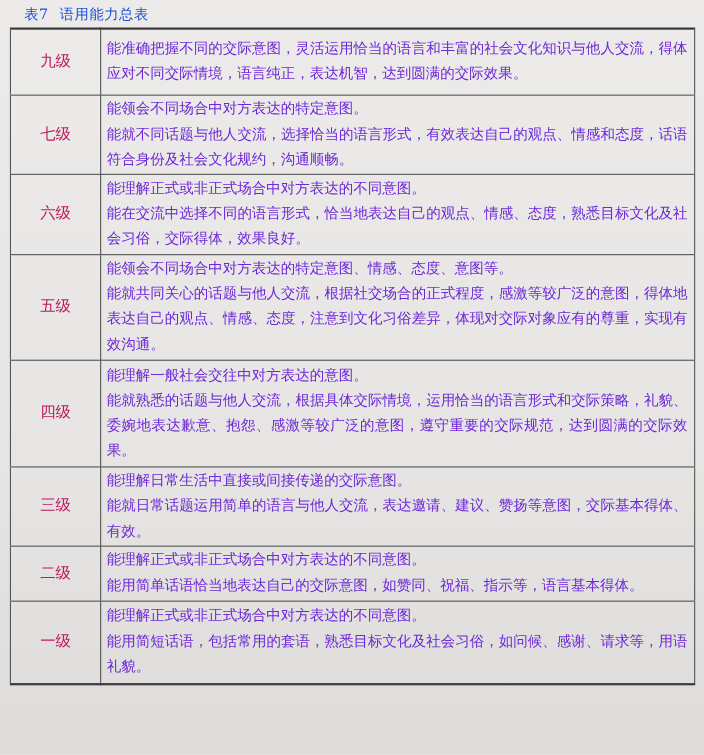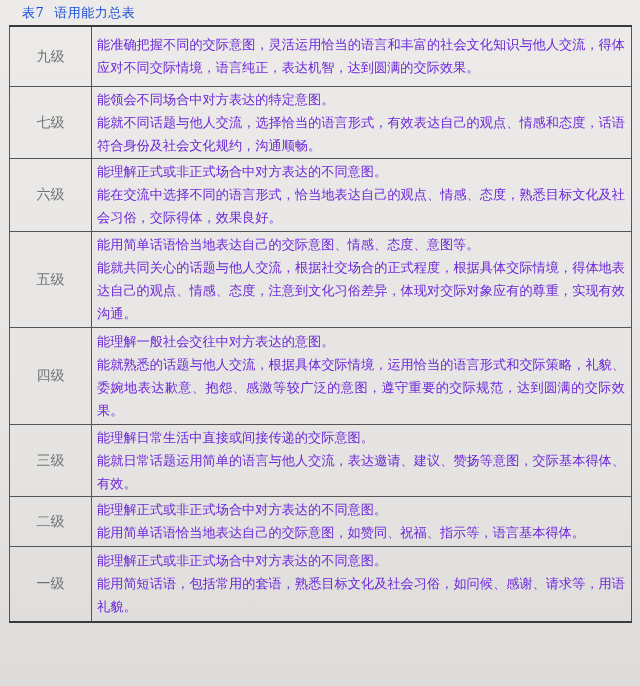--- a/index.html
+++ b/index.html
@@ -33,21 +33,21 @@
     table.levels td {
       border-top: 1px solid #555;
       border-bottom: 1px solid #555;
       vertical-align: middle;
     }
     td.level {
       width: 79px;
       text-align: center;
       border-right: 1px solid #555;
       font-size: 14px;
-      color: #737373;
+      color: #be185d;
     }
     td.desc {
       padding: 1px 6px 1px 5px;
       text-align: justify;
       color: #6d28d9;
     }
     td.desc p { margin: 0; }
   </style>
 </head>
 <body>
@@ -74,22 +74,22 @@
     <tr style="height:73px">
       <td class="level">六级</td>
       <td class="desc">
         <p>能理解正式或非正式场合中对方表达的不同意图。</p>
         <p>能在交流中选择不同的语言形式，恰当地表达自己的观点、情感、态度，熟悉目标文化及社会习俗，交际得体，效果良好。</p>
       </td>
     </tr>
     <tr style="height:96px">
       <td class="level">五级</td>
       <td class="desc">
-        <p>能用简单话语恰当地表达自己的交际意图、情感、态度、意图等。</p>
-        <p>能就共同关心的话题与他人交流，根据社交场合的正式程度，根据具体交际情境，得体地表达自己的观点、情感、态度，注意到文化习俗差异，体现对交际对象应有的尊重，实现有效沟通。</p>
+        <p>能领会不同场合中对方表达的特定意图、情感、态度、意图等。</p>
+        <p>能就共同关心的话题与他人交流，根据社交场合的正式程度，感激等较广泛的意图，得体地表达自己的观点、情感、态度，注意到文化习俗差异，体现对交际对象应有的尊重，实现有效沟通。</p>
       </td>
     </tr>
     <tr style="height:97px">
       <td class="level">四级</td>
       <td class="desc">
         <p>能理解一般社会交往中对方表达的意图。</p>
         <p>能就熟悉的话题与他人交流，根据具体交际情境，运用恰当的语言形式和交际策略，礼貌、委婉地表达歉意、抱怨、感激等较广泛的意图，遵守重要的交际规范，达到圆满的交际效果。</p>
       </td>
     </tr>
     <tr style="height:72px">

